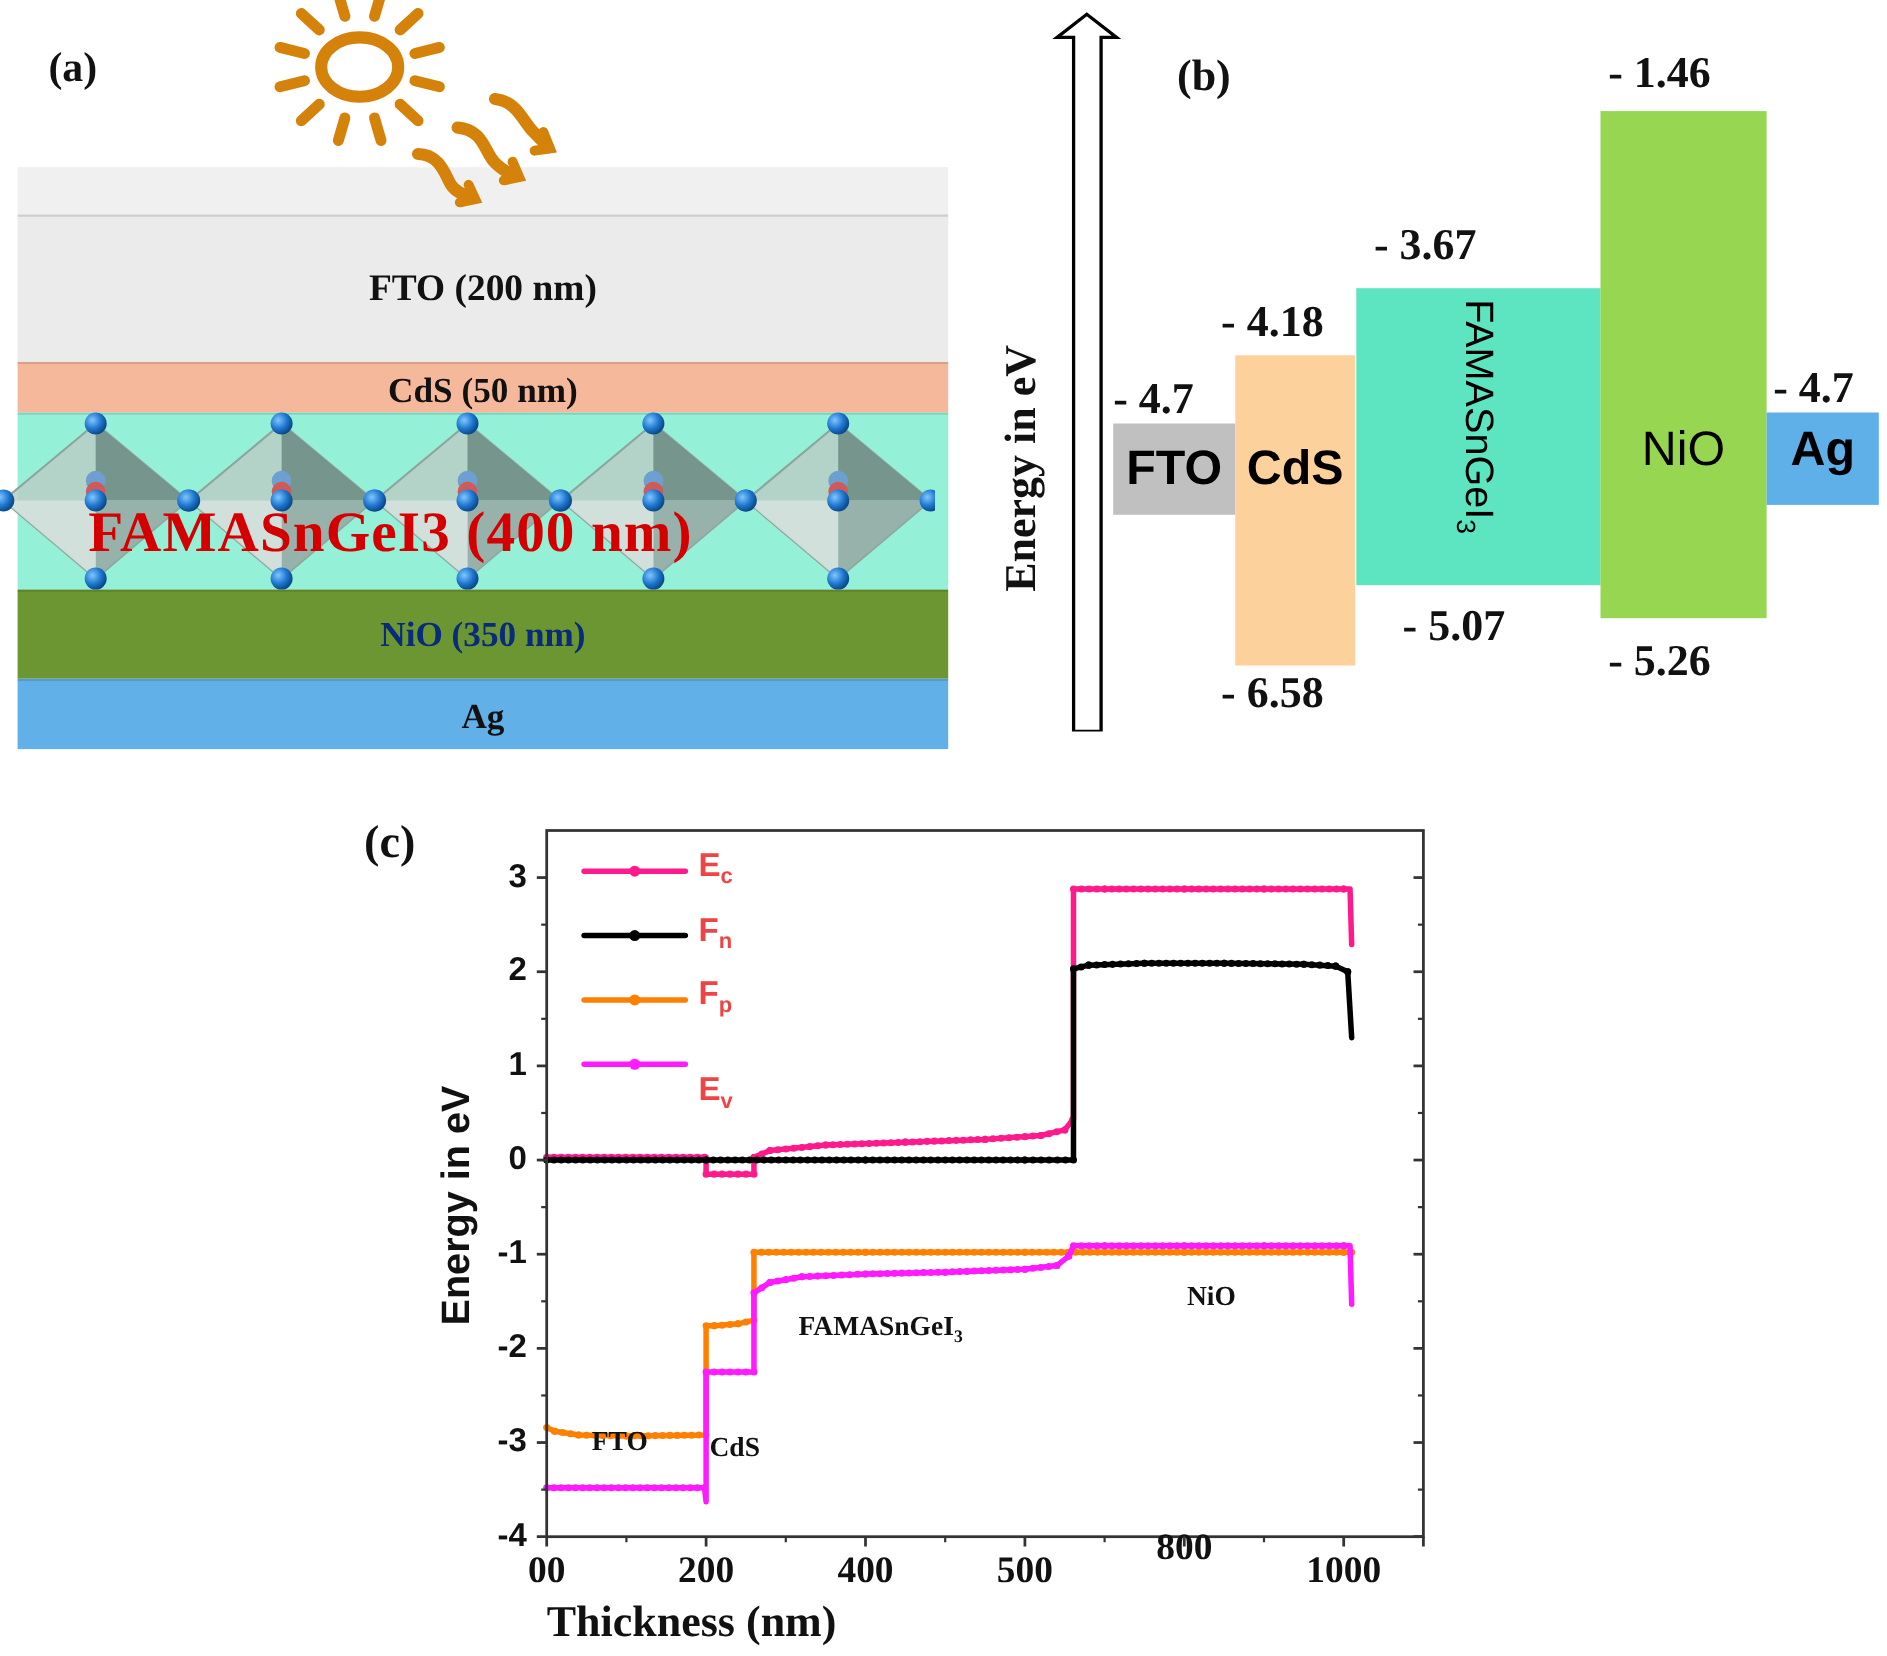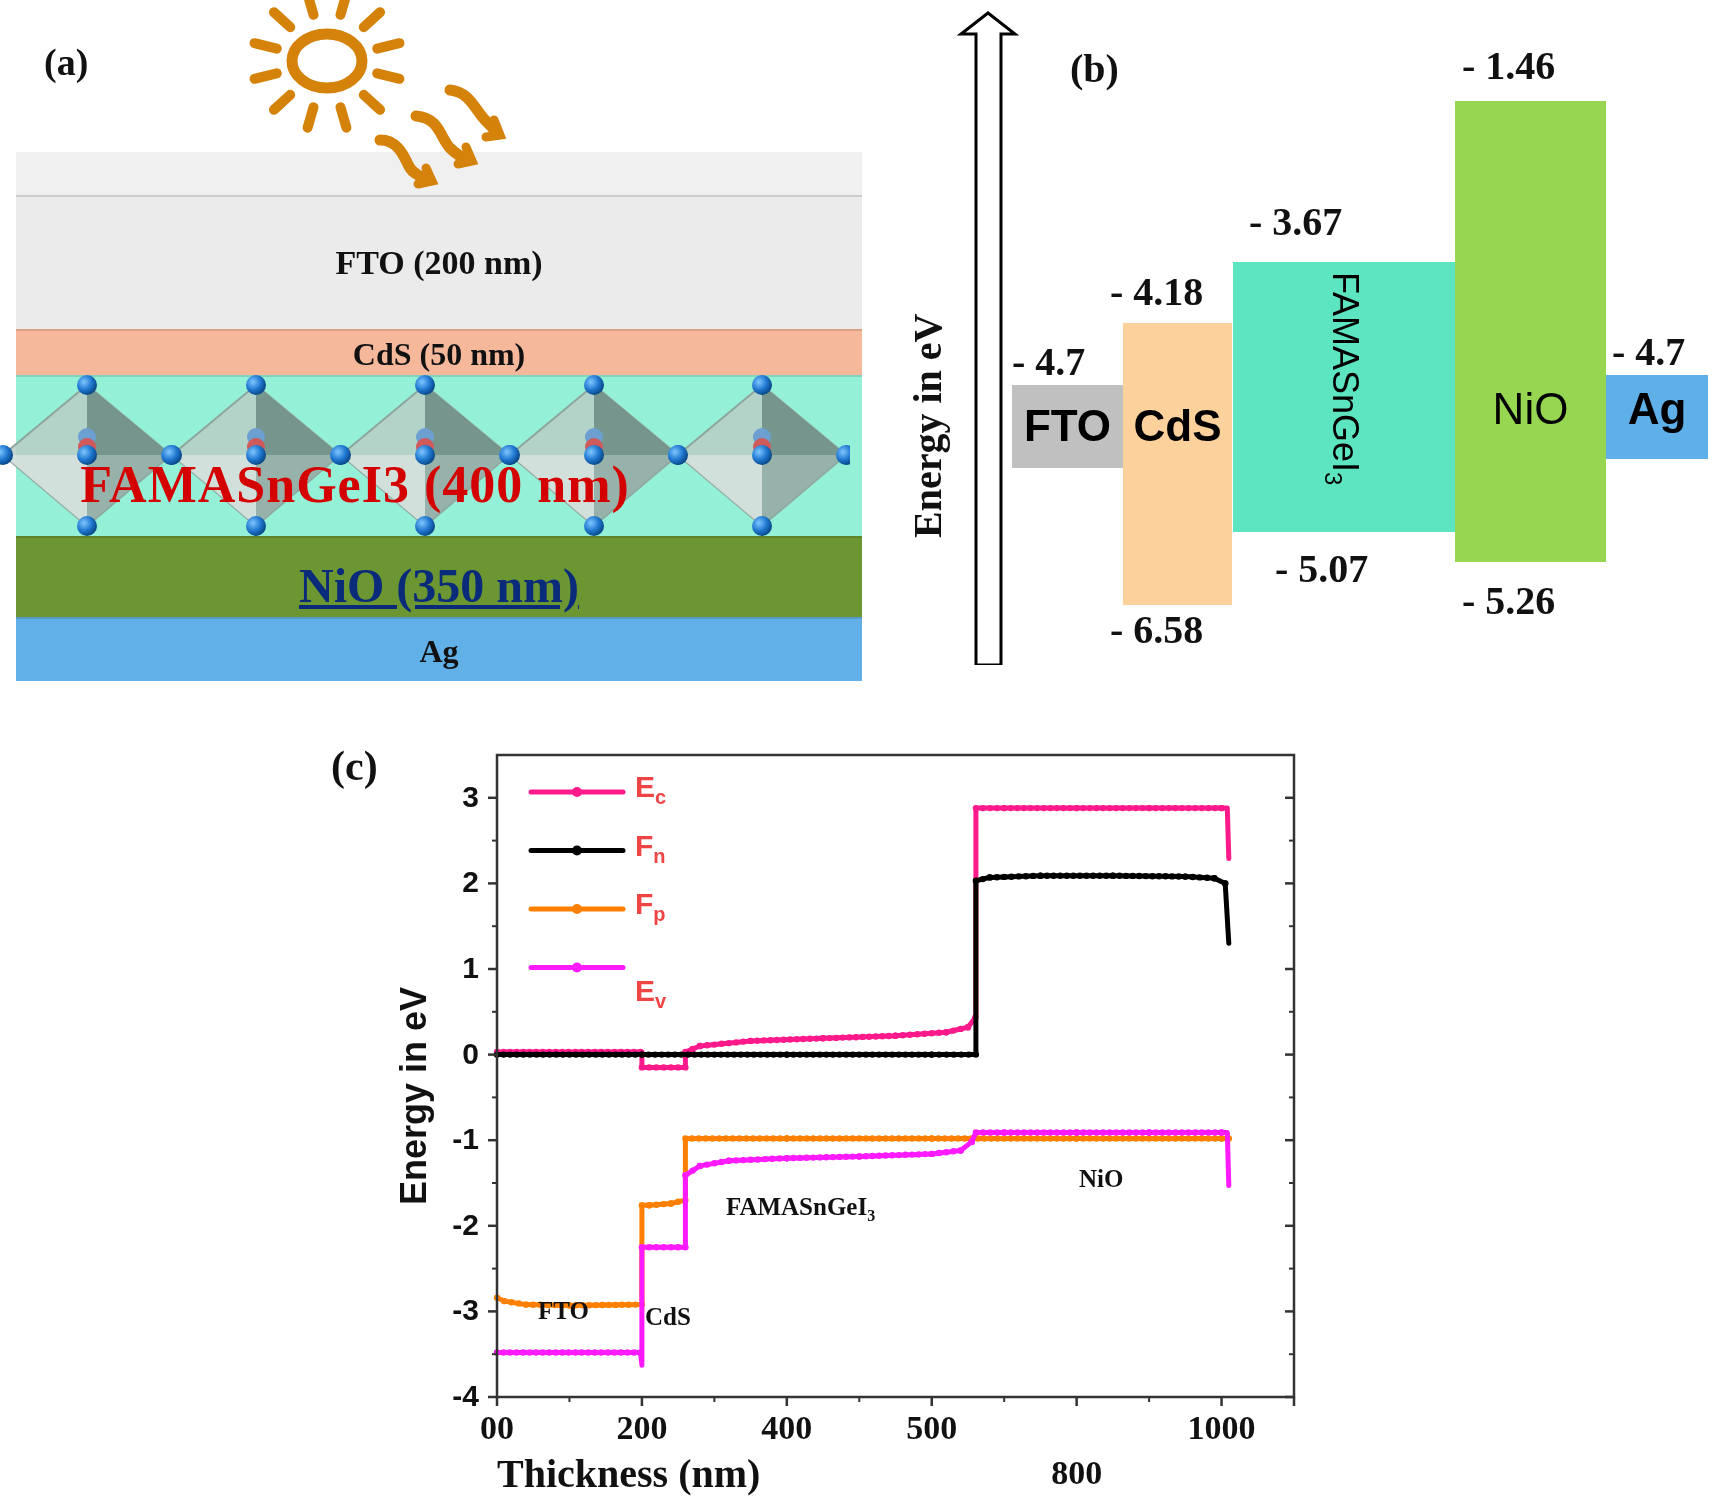--- a/index.html
+++ b/index.html
@@ -39,21 +39,21 @@
   <div id="layers">
       <div class="layer" style="top: 152px; height: 43px; background: rgb(240, 240, 240);"></div>
       <div class="layer" style="top: 195px; height: 134px; background: rgb(235, 235, 235); border-top: 2px solid rgba(0, 0, 0, 0.12);">
         <div class="layer-label" style="font-size: 34px; color: rgb(17, 17, 17); top: 47.45px;">FTO (200 nm)</div>
       </div>
       <div class="layer" style="top: 329px; height: 46px; background: rgb(246, 184, 155); border-top: 2px solid rgba(0, 0, 0, 0.12);">
         <div class="layer-label" style="font-size: 32px; color: rgb(17, 17, 17); top: 4.6px;">CdS (50 nm)</div>
       </div>
       <div class="layer" style="top: 375px; height: 161px; background: rgb(149, 240, 216); border-top: 2px solid rgba(0, 0, 0, 0.12);"></div>
       <div class="layer" style="top: 536px; height: 81px; background: rgb(107, 150, 49); border-top: 2px solid rgba(0, 0, 0, 0.12);">
-        <div class="layer-label" style="font-size: 48px; color: rgb(10, 42, 122); top: 19.8px; text-decoration: underline;">NiO (350 nm)</div>
+        <div class="layer-label" style="font-size: 32px; color: rgb(10, 42, 122); top: 19.8px;">NiO (350 nm)</div>
       </div>
       <div class="layer" style="top: 617px; height: 64px; background: rgb(98, 176, 232); border-top: 2px solid rgba(0, 0, 0, 0.12);">
         <div class="layer-label" style="font-size: 32px; color: rgb(17, 17, 17); top: 13.6px;">Ag</div>
       </div>
     </div>
 
   <svg class="abs" style="left:0; top:370px;" width="850" height="172">
     <defs>
       <radialGradient id="ball" cx="35%" cy="35%" r="65%">
         <stop offset="0%" stop-color="#7fc6ff"></stop>
@@ -742,21 +742,21 @@
       <div class="tick-label-y" style="left: 439px; top: 1036.6px;">0</div>
       <div class="tick-label-y" style="left: 439px; top: 951px;">1</div>
       <div class="tick-label-y" style="left: 439px; top: 865.4px;">2</div>
       <div class="tick-label-y" style="left: 439px; top: 779.8px;">3</div>
     </div>
   <div id="xticks">
       <div class="tick-label-x" style="left: 437px; top: 1409px;">00</div>
       <div class="tick-label-x" style="left: 581.909px; top: 1409px;">200</div>
       <div class="tick-label-x" style="left: 726.818px; top: 1409px;">400</div>
       <div class="tick-label-x" style="left: 871.727px; top: 1409px;">500</div>
-      <div class="tick-label-x" style="left: 1016.64px; top: 1454px;">800</div>
+      <div class="tick-label-x" style="left: 1016.64px; top: 1388px;">800</div>
       <div class="tick-label-x" style="left: 1161.55px; top: 1409px;">1000</div>
     </div>
 
   <div class="abs sans-bold" style="left:393px; top:1085px; width:0; height:0;">
     <div style="position:absolute; transform:rotate(-90deg); transform-origin:0 0; left:0; top:120px; font-size:36px; white-space:nowrap; color:#111;">Energy in eV</div>
   </div>
   <div class="abs serif-bold" style="left:497px; width:724px; top:1450px; text-align:left; font-size:40px; color:#111;">Thickness (nm)</div>
 
   <div id="legend">
       <div class="legend-text" style="left: 635px; top: 770px;"><span>E</span><sub>c</sub></div>

